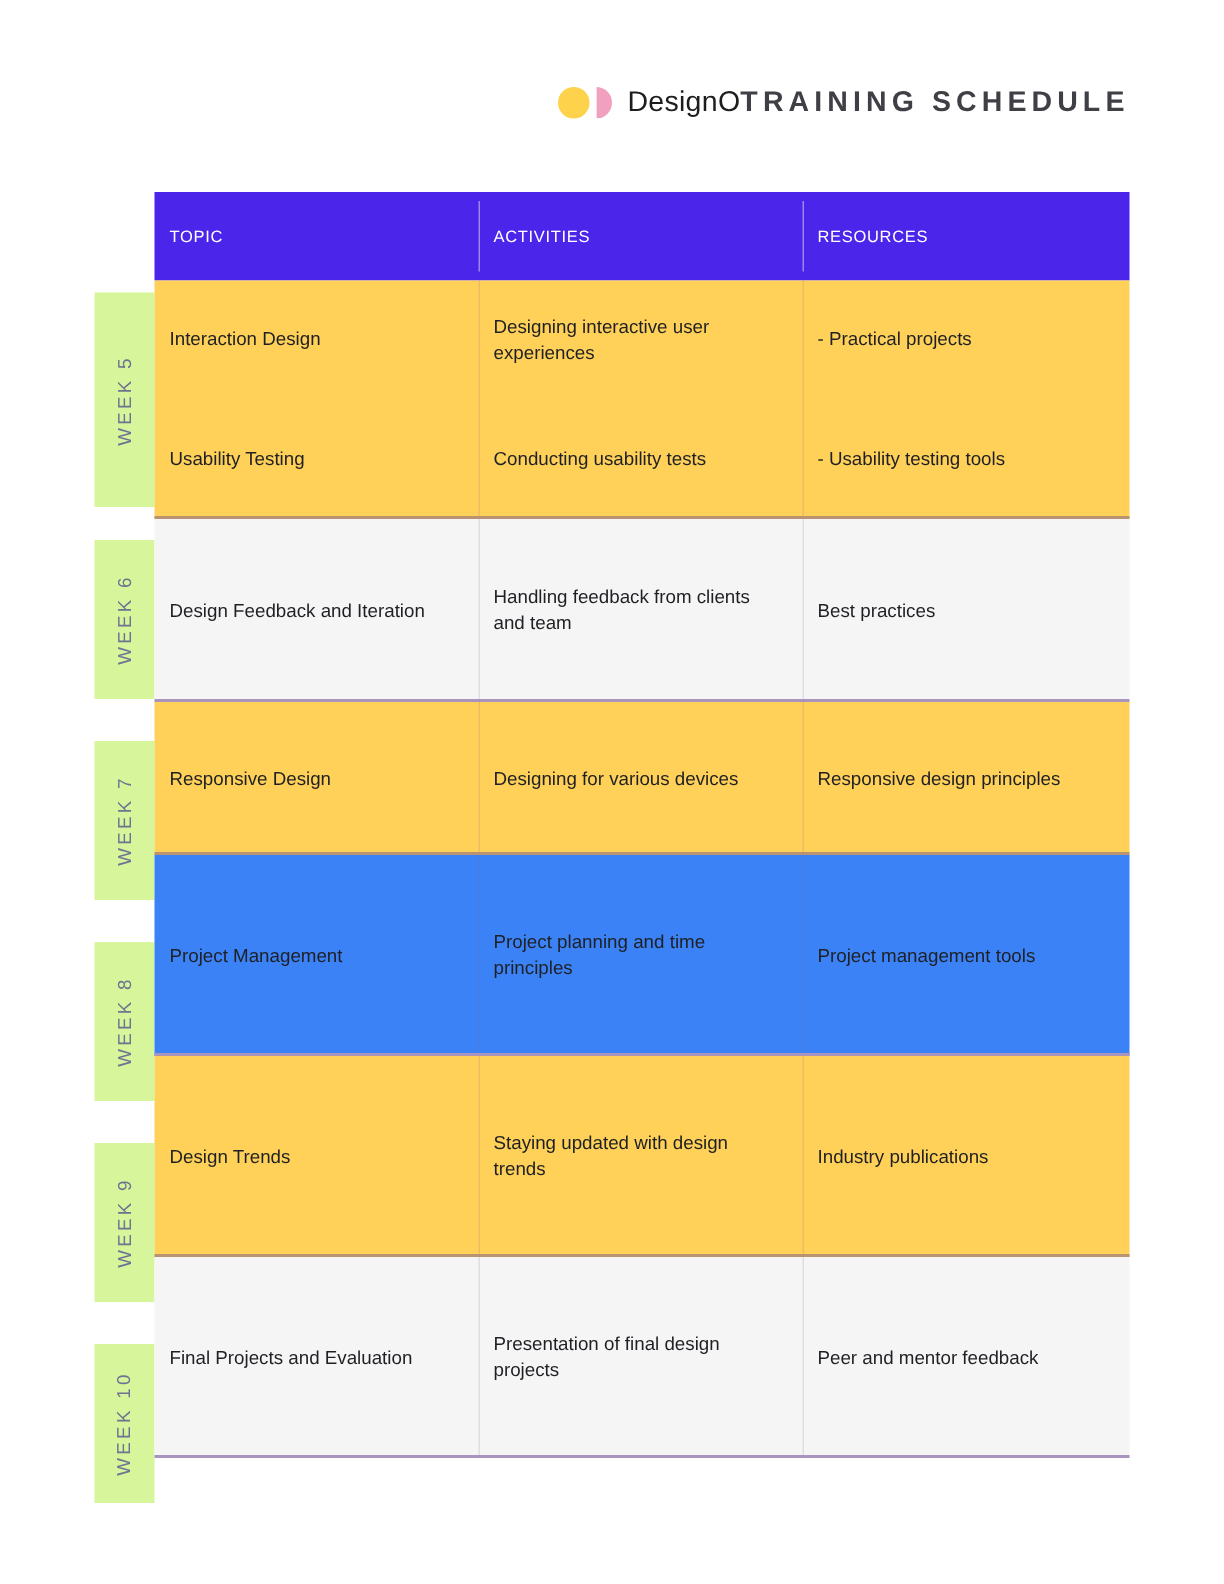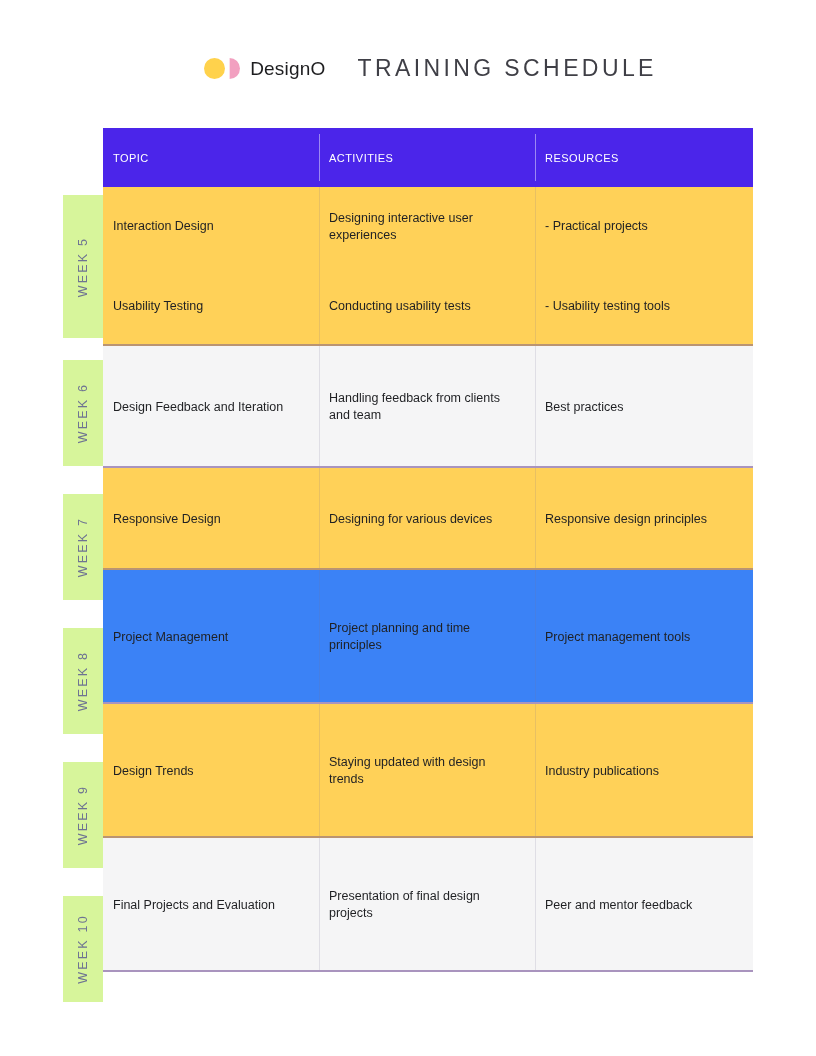--- a/index.html
+++ b/index.html
@@ -24,21 +24,21 @@
 
   
   .page-header {
     position: absolute;
     left: 63px;
     top: 46px;
     width: 690px;
     height: 44px;
     display: flex;
     align-items: center;
-    justify-content: center;
+    justify-content: flex-end;
   }
 
   .brand {
     display: flex;
     align-items: center;
     gap: 10px;
     padding-left: 45px;
   }
 
   .brand-mark {
@@ -69,27 +69,26 @@
 
   .brand-name {
     font-size: 19px;
     font-weight: 400;
     color: #1d1d1f;
     letter-spacing: 0.2px;
     line-height: 1;
   }
 
   .doc-title {
-    font-size: 23px;
-    font-weight: 400;
+    font-size: 19px;
+    font-weight: 700;
     color: #3f3f46;
     letter-spacing: 3.4px;
     line-height: 1;
     white-space: nowrap;
-    margin-left: 32px;
   }
 
   
   .schedule {
     position: absolute;
     left: 63px;
     top: 128px;
     width: 690px;
   }
 

